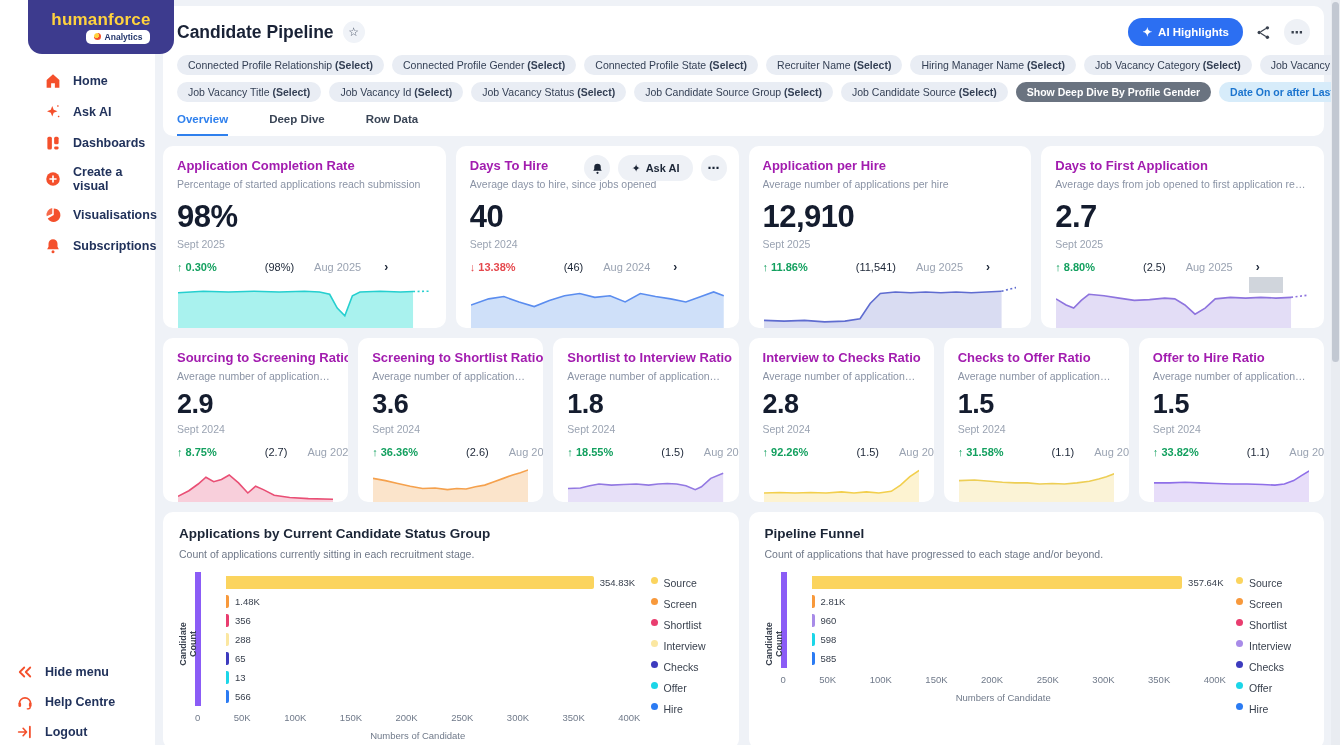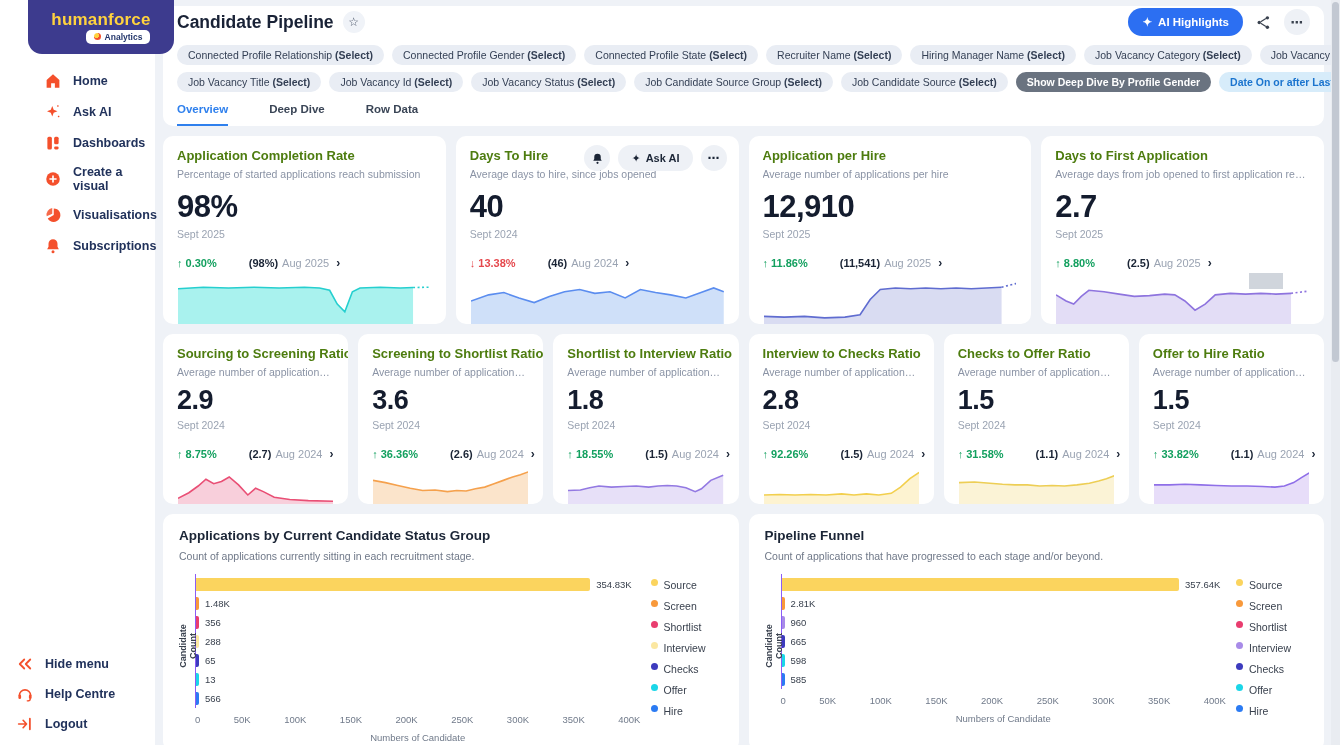--- a/index.html
+++ b/index.html
@@ -10,53 +10,53 @@
   .sidebar { width:155px; background:#fff; flex-shrink:0; display:flex; flex-direction:column; position:relative;padding-left:28px; }
   .logo-block { width:146px; height:54px; background:#3D3B8E; border-radius:0 0 14px 14px; display:flex; flex-direction:column; align-items:center; justify-content:center; }
   .logo-text { color:#FFD23E; font-size:17px; font-weight:700; letter-spacing:.2px; line-height:18px; }
   .logo-badge { background:#fff; color:#23366B; font-size:8.5px; font-weight:700; padding:2px 8px; border-radius:5px; display:flex; align-items:center; gap:4px; margin-left:34px; margin-top:1px; }
   .logo-badge .dot { width:7px; height:7px; border-radius:50%; background:radial-gradient(circle at 35% 35%, #FFD23E 40%, #F4502C 41%); }
   .menu { padding:18px 0 0 16px; display:flex; flex-direction:column; gap:13px; }
   .menu-item, .menu-foot-item { display:flex; align-items:center; gap:11px; cursor:pointer; }
   .menu-item span.lbl, .menu-foot-item span.lbl { font-size:12.5px; font-weight:700; color:#21325B; }
   .mi { width:18px; height:18px; flex-shrink:0; }
   .mi svg { width:18px; height:18px; display:block; }
-  .menu-footer { position:absolute; left:16px; bottom:12px; display:flex; flex-direction:column; gap:12px; }
+  .menu-footer { position:absolute; left:16px; bottom:4px; display:flex; flex-direction:column; gap:12px; }
 
   
   .main { flex:1; padding:6px 16px 0 8px; display:flex; flex-direction:column; gap:10px; min-width:0; }
 
-  .header-card { background:#fff; border-radius:10px; padding:0 14px 0; }
+  .header-card { background:#fff; border-radius:10px; padding:10px 14px 0; }
   .title-row { display:flex; align-items:center; height:32px; }
   .page-title { font-size:17.5px; font-weight:700; color:#192236; }
   .star-btn { width:22px; height:22px; border-radius:50%; background:#F0F3F8; display:grid; place-items:center; font-size:12px; color:#4A5568; margin-left:9px; cursor:pointer; }
   .header-actions { margin-left:auto; display:flex; align-items:center; gap:12px; }
   .ai-btn { background:#2C6FF2; color:#fff; font-size:11.5px; font-weight:700; padding:7px 14px; border-radius:16px; display:flex; align-items:center; gap:6px; cursor:pointer; }
   .share-ic svg { width:17px; height:17px; display:block; }
   .more-btn { width:26px; height:26px; border-radius:50%; background:#EEF1F6; color:#39414E; font-size:13px; font-weight:700; display:grid; place-items:center; cursor:pointer; }
   .chips-row { display:flex; gap:8px; margin-top:7px; }
   .chip { background:#E9EDF4; border-radius:11px; padding:4px 11px; font-size:10.5px; color:#333F54; white-space:nowrap; cursor:pointer; }
   .chip b { font-weight:700; }
   .chip.dark { background:#6A7380; color:#fff; font-weight:700; }
   .chip.blue { background:#D7ECFA; color:#1B74CE; font-weight:700; }
   .tabs { display:flex; gap:41px; margin-top:11px; font-size:11.5px; font-weight:700; color:#3A4556; }
   .tab { padding-bottom:9px; cursor:pointer; border-bottom:2.5px solid transparent; }
   .tab.active { color:#2F80ED; border-bottom-color:#2F80ED; }
 
   .row { display:flex; gap:10px; }
   .kpi { flex:1; background:#fff; border-radius:10px; padding:12px 14px 0; position:relative; overflow:hidden; min-width:0; }
-  .kpi h3 { font-size:13px; font-weight:700; color:#4d7c0f; white-space:nowrap; }
+  .kpi h3 { font-size:13px; font-weight:700; color:#a21caf; white-space:nowrap; }
   .kpi .sub { font-size:10.5px; color:#8A93A5; margin-top:5px; white-space:nowrap; overflow:hidden; text-overflow:ellipsis; }
   .kpi .value { font-size:31px; font-weight:800; color:#141C2E; margin-top:9px; letter-spacing:-.5px; }
   .kpi.small .value { font-size:27px; margin-top:7px; }
   .kpi .period { font-size:10.5px; color:#9AA3B2; margin-top:3px; }
-  .kpi .delta { font-size:11px; margin-top:16px; display:flex; align-items:center; gap:4px; color:#9AA3B2; white-space:nowrap;text-align:right; }
+  .kpi .delta { font-size:11px; margin-top:10px; display:flex; align-items:center; gap:20px; color:#9AA3B2; white-space:nowrap;text-align:right; }
   .delta .pct { font-weight:700; color:#13A05F; }
   .delta .pct.down { color:#E5484D; }
-  .delta b { color:#1B2536; font-weight:700;padding-left:28px; }
+  .delta b { color:#1B2536; font-weight:400;padding-left:28px; }
   .delta .chev { color:#1B2536; font-weight:700; margin-left:3px; font-size:12px; cursor:pointer; }
   .spark-wrap { margin:8px 1px 0; height:46px; position:relative; }
   .kpi.small .spark-wrap { height:36px; margin-top:7px; }
   .spark { width:100%; height:100%; display:block; }
   .spark .line { fill:none; stroke-width:1.6; vector-effect:non-scaling-stroke; }
   .spark .tail { fill:none; stroke-width:1.6; stroke-dasharray:2 2.5; vector-effect:non-scaling-stroke; }
   .c1 .fill{fill:#A9F2EE;} .c1 .line,.c1 .tail{stroke:#26CFCF;}
   .c2 .fill{fill:#CFE0F9;} .c2 .line,.c2 .tail{stroke:#5B8DEF;}
   .c3 .fill{fill:#D9DCF2;} .c3 .line,.c3 .tail{stroke:#5F6CD0;}
   .c4 .fill{fill:#E3DDF6;} .c4 .line,.c4 .tail{stroke:#8E74DE;}
@@ -73,21 +73,21 @@
   .hoverbox { position:absolute; right:26px; top:-5px; width:34px; height:16px; background:#CBD0D8; opacity:.9; }
 
   
   .chart-card { flex:1; background:#fff; border-radius:10px; padding:14px 16px 8px; overflow:hidden; min-width:0; }
   .chart-card h3 { font-size:13.5px; font-weight:700; color:#1B2536; }
   .chart-card .sub { font-size:10.5px; color:#6F7888; margin-top:7px; }
   .chart-body { display:flex; margin-top:12px; }
   .ylab-wrap { width:16px; position:relative; }
   .ylab { position:absolute; top:62px; left:-26px; width:70px; transform:rotate(-90deg); font-size:9px; font-weight:700; color:#39414E; text-align:center; }
   .plot { flex:1; min-width:0; }
-  .bars { border-left:1px solid #8b5cf6; padding-top:1px; }
+  .bars { border-left:6px solid #8b5cf6; padding-top:1px;padding-left:25px; }
   .bar-row { display:flex; align-items:center; height:19px; }
   .bar { height:13px; border-radius:0 2px 2px 0; }
   .bar-label { font-size:9.5px; color:#39414E; margin-left:6px; white-space:nowrap; }
   .ticks { display:flex; justify-content:space-between; font-size:9.5px; color:#707A8A; margin-top:6px; }
   .xlab { text-align:center; font-size:9.5px; color:#707A8A; margin-top:7px; }
   .legend { width:72px; margin-left:10px; padding-top:5px; flex-shrink:0; }
   .legend-item { display:flex; align-items:flex-start; gap:6px; font-size:10.5px; color:#39414E; margin-bottom:9px; cursor:pointer; }
   .legend-item .dot { width:7px; height:7px; border-radius:50%; flex-shrink:0; }
 
   
@@ -560,24 +560,20 @@
                 </div>
                 <div class="bar-row">
                   <div class="bar" style="width: max(0.7025%, 3px); background: rgb(248, 153, 59);"></div>
                   <span class="bar-label">2.81K</span>
                 </div>
                 <div class="bar-row">
                   <div class="bar" style="width: max(0.24%, 3px); background: rgb(168, 139, 232);"></div>
                   <span class="bar-label">960</span>
                 </div>
                 <div class="bar-row">
-                  <div class="bar" style="width: max(0.16625%, 3px); background: rgb(61, 59, 190);"></div>
-                  <span class="bar-label">665</span>
-                </div>
-                <div class="bar-row">
                   <div class="bar" style="width: max(0.1495%, 3px); background: rgb(27, 214, 232);"></div>
                   <span class="bar-label">598</span>
                 </div>
                 <div class="bar-row">
                   <div class="bar" style="width: max(0.14625%, 3px); background: rgb(43, 123, 243);"></div>
                   <span class="bar-label">585</span>
                 </div>
               </div>
             <div class="ticks">
                 <span>0</span>

